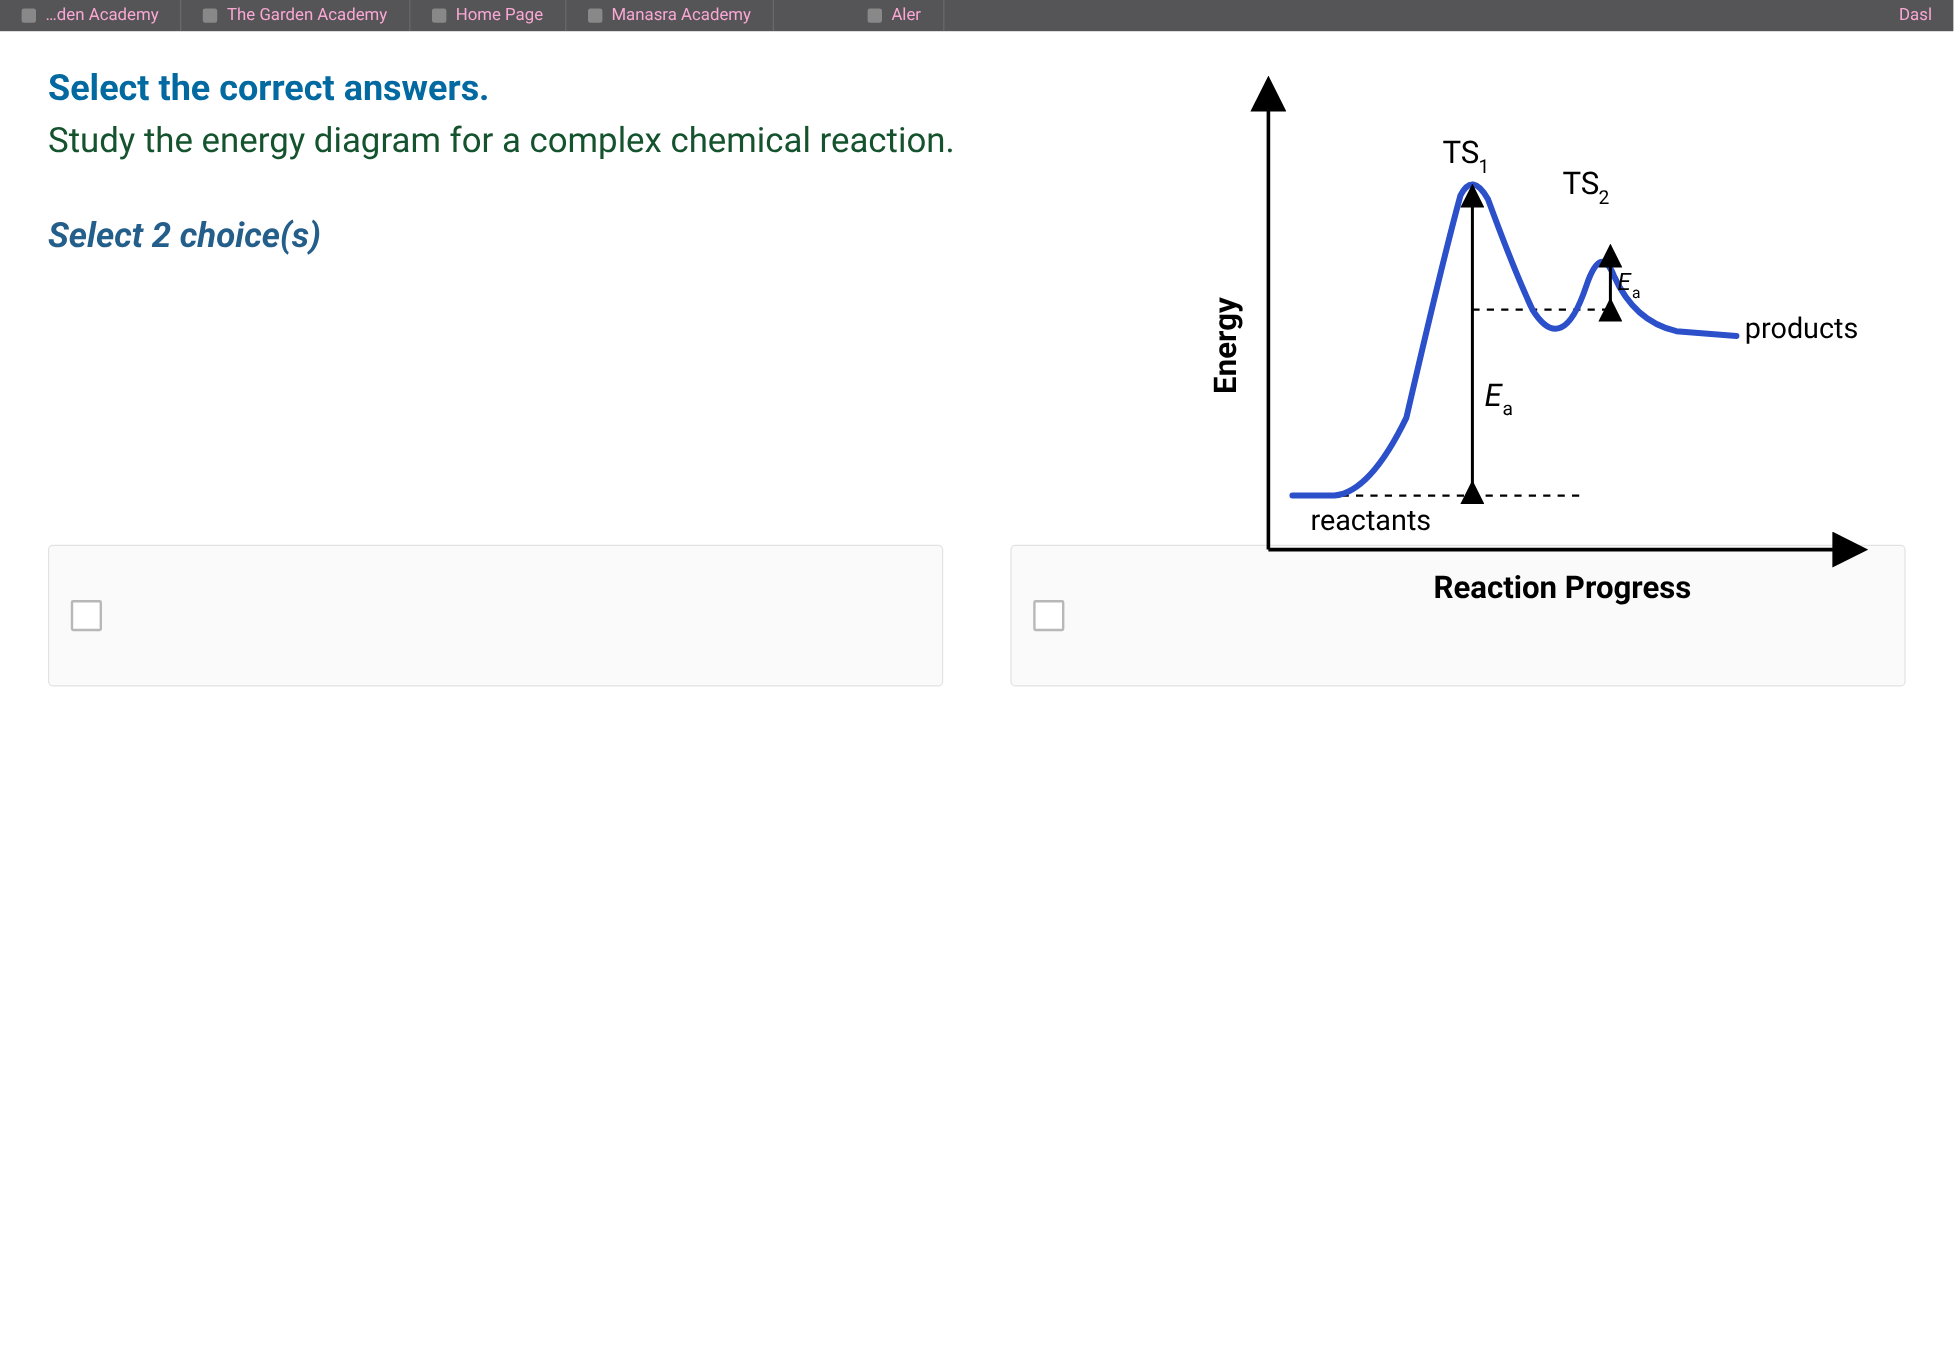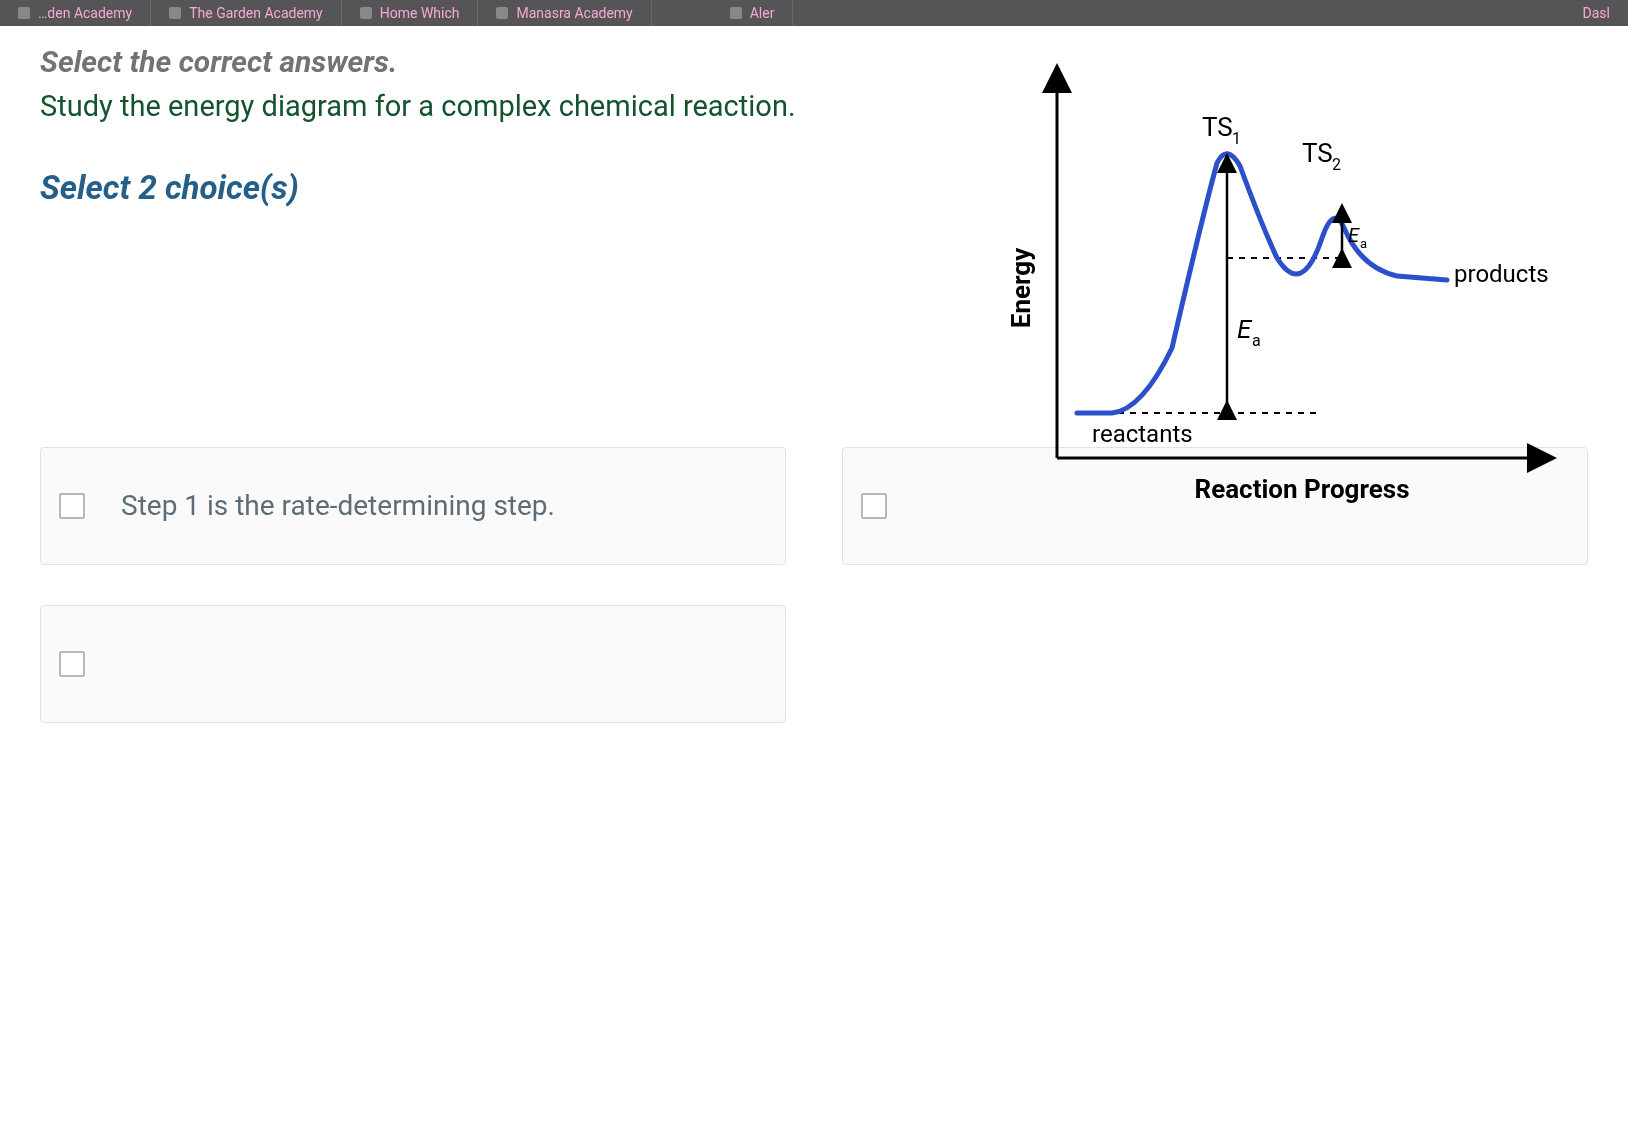--- a/index.html
+++ b/index.html
@@ -32,39 +32,38 @@
     width: 12px; height: 12px;
     display: inline-block;
     background: #888;
     border-radius: 2px;
   }
   .content {
     padding: 14px 40px 40px 40px;
     position: relative;
   }
   .heading-instruct {
-    color: #737373;
-    font-style: italic;
+    color: #0369a1;
     font-weight: 700;
     font-size: 30px;
-    margin: 4px 0 8px 0;
+    margin: 16px 0 8px 0;
   }
   .body-text {
     color: #14532d;
     font-size: 29px;
     line-height: 1.35;
     margin: 4px 0 42px 0;
     max-width: 900px;
   }
   .body-text.q2 { margin-bottom: 14px; }
   .select-n {
     color: #245e8a;
     font-style: italic;
     font-weight: 700;
-    font-size: 33px;
+    font-size: 29px;
     margin: 0 0 40px 0;
   }
   .diagram-wrap {
     position: absolute;
     top: 32px;
     right: 36px;
     width: 590px;
     height: 470px;
   }
   .choices {
@@ -108,21 +107,21 @@
   <div class="tab">
     <span class="tabicon"></span>
     <span>…den Academy</span>
   </div>
   <div class="tab">
     <span class="tabicon"></span>
     <span>The Garden Academy</span>
   </div>
   <div class="tab">
     <span class="tabicon"></span>
-    <span>Home Which</span>
+    <span>Home Page</span>
   </div>
   <div class="tab">
     <span class="tabicon"></span>
     <span>Manasra Academy</span>
   </div>
   <div class="tab" style="margin-left:60px">
     <span class="tabicon"></span>
     <span>Aler</span>
   </div>
   <div class="tab" style="margin-left:auto;border-right:none">
@@ -181,23 +180,19 @@
       <text x="330" y="112" font-size="16">2</text>
 
       <text x="90" y="384" font-size="24">reactants</text>
       <text x="452" y="224" font-size="24">products</text>
     </svg>
   </div>
 
   <div class="choices">
     <div class="choice">
       <div class="cb"></div>
-      <div class="choice-text">Step 1 is the rate-determining step.</div>
-    </div>
-    <div class="choice">
-      <div class="cb"></div>
     </div>
     <div class="choice">
       <div class="cb"></div>
     </div>
   </div>
 
 </div>
 
 </body></html>

